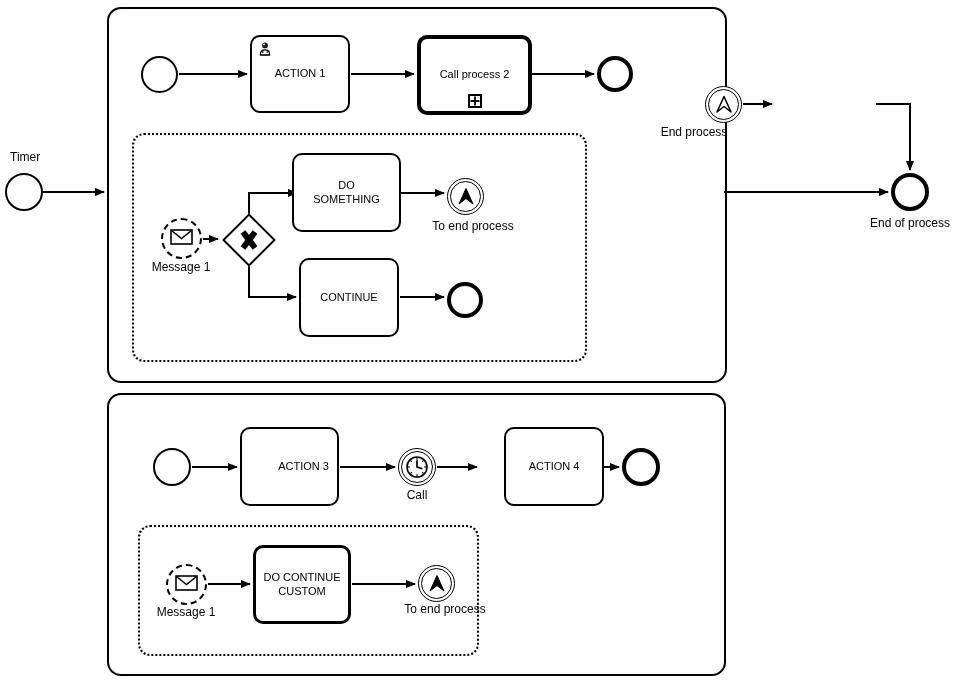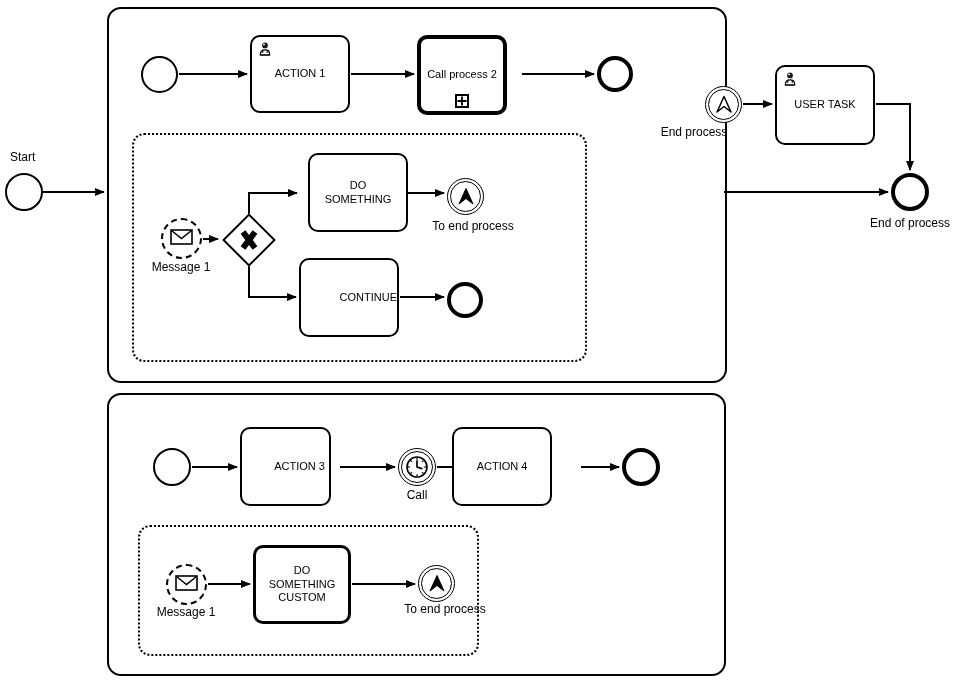--- a/index.html
+++ b/index.html
@@ -78,21 +78,21 @@
           <circle cx="8" cy="4.4" r="2.9" fill="#1a1a1a"></circle>
           <circle cx="7" cy="3.4" r="0.9" fill="#fff"></circle>
           <path d="M3.3,14 C3.3,9.6 5.4,8.8 8,8.8 C10.6,8.8 12.7,9.6 12.7,14 Z" fill="none" stroke="#000" stroke-width="1.2"></path>
           <path d="M5.8,9.3 V12 M10.2,9.3 V12" stroke="#000" stroke-width="1"></path>
           <path d="M3.3,14 H12.7" stroke="#000" stroke-width="1.2"></path>
         </svg>
     </span>
     <span class="task-label">ACTION 1</span>
   </div>
 
-  <div class="task thick" style="left:417px;top:35px;width:90px;height:80px;align-items:center;">
+  <div class="task thick" style="left:417px;top:35px;width:115px;height:80px;align-items:center;">
     <span class="task-label" style="max-width:90px;">Call process 2</span>
     <span class="plus-marker">
       <svg width="10" height="10" viewBox="0 0 10 10">
           <path d="M5,0.5 V9.5 M0.5,5 H9.5" stroke="#000" stroke-width="1.8"></path>
         </svg>
     </span>
   </div>
 
   <div class="event end" style="left:597px;top:56px;width:36px;height:36px;"></div>
 
@@ -108,68 +108,56 @@
   </div>
   <div class="lbl" style="left:146px;top:261px;width:70px;">Message 1</div>
 
   <div class="gateway" style="left:230px;top:221px;"></div>
   <span class="gateway-marker" style="left:236px;top:227px;">
     <svg width="26" height="26" viewBox="0 0 26 26">
         <path d="M7,5 L19,21 M19,5 L7,21" stroke="#000" stroke-width="6" stroke-linecap="butt"></path>
       </svg>
   </span>
 
-  <div class="task" style="left:308px;top:153px;width:100px;height:79px;">
+  <div class="task" style="left:292px;top:153px;width:109px;height:79px;">
     <span class="task-label">DO SOMETHING</span>
   </div>
 
   <div class="event double" style="left:447px;top:178px;width:37px;height:37px;">
     <svg width="20" height="20" viewBox="0 0 20 20">
         <polygon points="10,1.5 17,17 10,11.5 3,17" fill="#000" stroke="#000" stroke-width="1" stroke-linejoin="round"></polygon>
       </svg>
   </div>
   <div class="lbl" style="left:428px;top:220px;width:90px;">To end process</div>
 
-  <div class="task" style="left:299px;top:258px;width:100px;height:79px;justify-content:flex-end;">
+  <div class="task" style="left:299px;top:258px;width:100px;height:79px;">
     <span class="task-label">CONTINUE</span>
   </div>
 
   <div class="event end" style="left:447px;top:282px;width:36px;height:36px;"></div>
 
-  <div class="lbl lbl-left" style="left:10px;top:151px;width:50px;">Start</div>
+  <div class="lbl lbl-left" style="left:10px;top:151px;width:50px;">Timer</div>
   <div class="event thin" style="left:5px;top:173px;width:38px;height:38px;"></div>
 
   <div class="event double" style="left:705px;top:86px;width:37px;height:37px;">
     <svg width="20" height="20" viewBox="0 0 20 20">
         <polygon points="10,1.5 17,17 10,11.5 3,17" fill="none" stroke="#000" stroke-width="1.5" stroke-linejoin="round"></polygon>
       </svg>
   </div>
   <div class="lbl" style="left:649px;top:126px;width:90px;">End process</div>
 
-  <div class="task" style="left:775px;top:65px;width:100px;height:80px;">
-    <span class="corner-icon">
-      <svg width="16" height="16" viewBox="0 0 16 16">
-          <circle cx="8" cy="4.4" r="2.9" fill="#1a1a1a"></circle>
-          <circle cx="7" cy="3.4" r="0.9" fill="#fff"></circle>
-          <path d="M3.3,14 C3.3,9.6 5.4,8.8 8,8.8 C10.6,8.8 12.7,9.6 12.7,14 Z" fill="none" stroke="#000" stroke-width="1.2"></path>
-          <path d="M5.8,9.3 V12 M10.2,9.3 V12" stroke="#000" stroke-width="1"></path>
-          <path d="M3.3,14 H12.7" stroke="#000" stroke-width="1.2"></path>
-        </svg>
-    </span>
-    <span class="task-label">USER TASK</span>
-  </div>
 
   <div class="event end" style="left:891px;top:173px;width:38px;height:38px;"></div>
   <div class="lbl" style="left:860px;top:217px;width:100px;">End of process</div>
 
   <div class="proc" style="left:107px;top:393px;width:615px;height:279px;"></div>
 
   <div class="event thin" style="left:153px;top:448px;width:38px;height:38px;"></div>
 
-  <div class="task" style="left:240px;top:427px;width:91px;height:79px;padding-left:28px;">
+  <div class="task" style="left:240px;top:427px;width:99px;height:79px;padding-left:28px;">
     <span class="task-label">ACTION 3</span>
   </div>
 
   <div class="event double" style="left:398px;top:448px;width:38px;height:38px;">
     <svg width="26" height="26" viewBox="0 0 26 26">
       <circle cx="13" cy="13" r="10" fill="#fff" stroke="#000" stroke-width="1.6"></circle>
       <g stroke="#000" stroke-width="1.2">
         <path d="M13,3.6 V5.8"></path>
           <path d="M13,20.2 V22.4"></path>
           <path d="M3.6,13 H5.8"></path>
@@ -177,40 +165,40 @@
         <path d="M6.4,6.4 L7.9,7.9"></path>
           <path d="M18.1,18.1 L19.6,19.6"></path>
           <path d="M19.6,6.4 L18.1,7.9"></path>
           <path d="M7.9,18.1 L6.4,19.6"></path>
       </g>
       <path d="M13,13 L13,6.8 M13,13 L17.8,14.6" stroke="#000" stroke-width="1.7" stroke-linecap="round"></path>
     </svg>
   </div>
   <div class="lbl" style="left:387px;top:489px;width:60px;">Call</div>
 
-  <div class="task" style="left:452px;top:427px;width:100px;height:79px;">
+  <div class="task" style="left:504px;top:427px;width:100px;height:79px;">
     <span class="task-label">ACTION 4</span>
   </div>
 
   <div class="event end" style="left:622px;top:448px;width:38px;height:38px;"></div>
 
   <div class="subproc" style="left:138px;top:525px;width:337px;height:127px;"></div>
 
   <div class="event dashed" style="left:166px;top:564px;width:41px;height:41px;">
     <span>
       <svg width="23" height="16" viewBox="0 0 23 16">
           <rect x="1" y="1" width="21" height="14" fill="#fff" stroke="#000" stroke-width="1.6"></rect>
           <path d="M1.5,1.5 L11.5,9.5 L21.5,1.5" fill="none" stroke="#000" stroke-width="1.6"></path>
         </svg>
     </span>
   </div>
   <div class="lbl" style="left:151px;top:606px;width:70px;">Message 1</div>
 
   <div class="task custom" style="left:253px;top:545px;width:98px;height:79px;">
-    <span class="task-label">DO SOMETHING CUSTOM</span>
+    <span class="task-label">DO CONTINUE CUSTOM</span>
   </div>
 
   <div class="event double" style="left:418px;top:565px;width:37px;height:37px;">
     <svg width="20" height="20" viewBox="0 0 20 20">
         <polygon points="10,1.5 17,17 10,11.5 3,17" fill="#000" stroke="#000" stroke-width="1" stroke-linejoin="round"></polygon>
       </svg>
   </div>
   <div class="lbl" style="left:400px;top:603px;width:90px;">To end process</div>
 
 </div>

